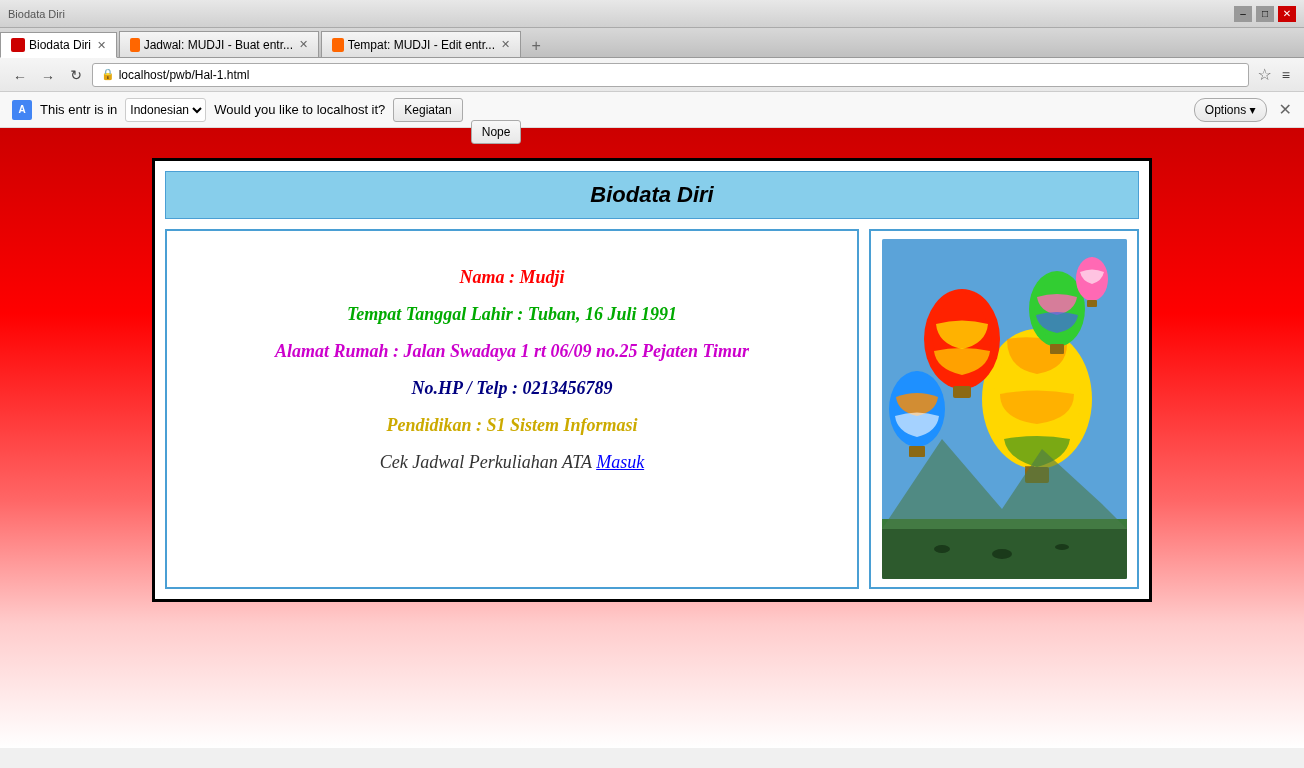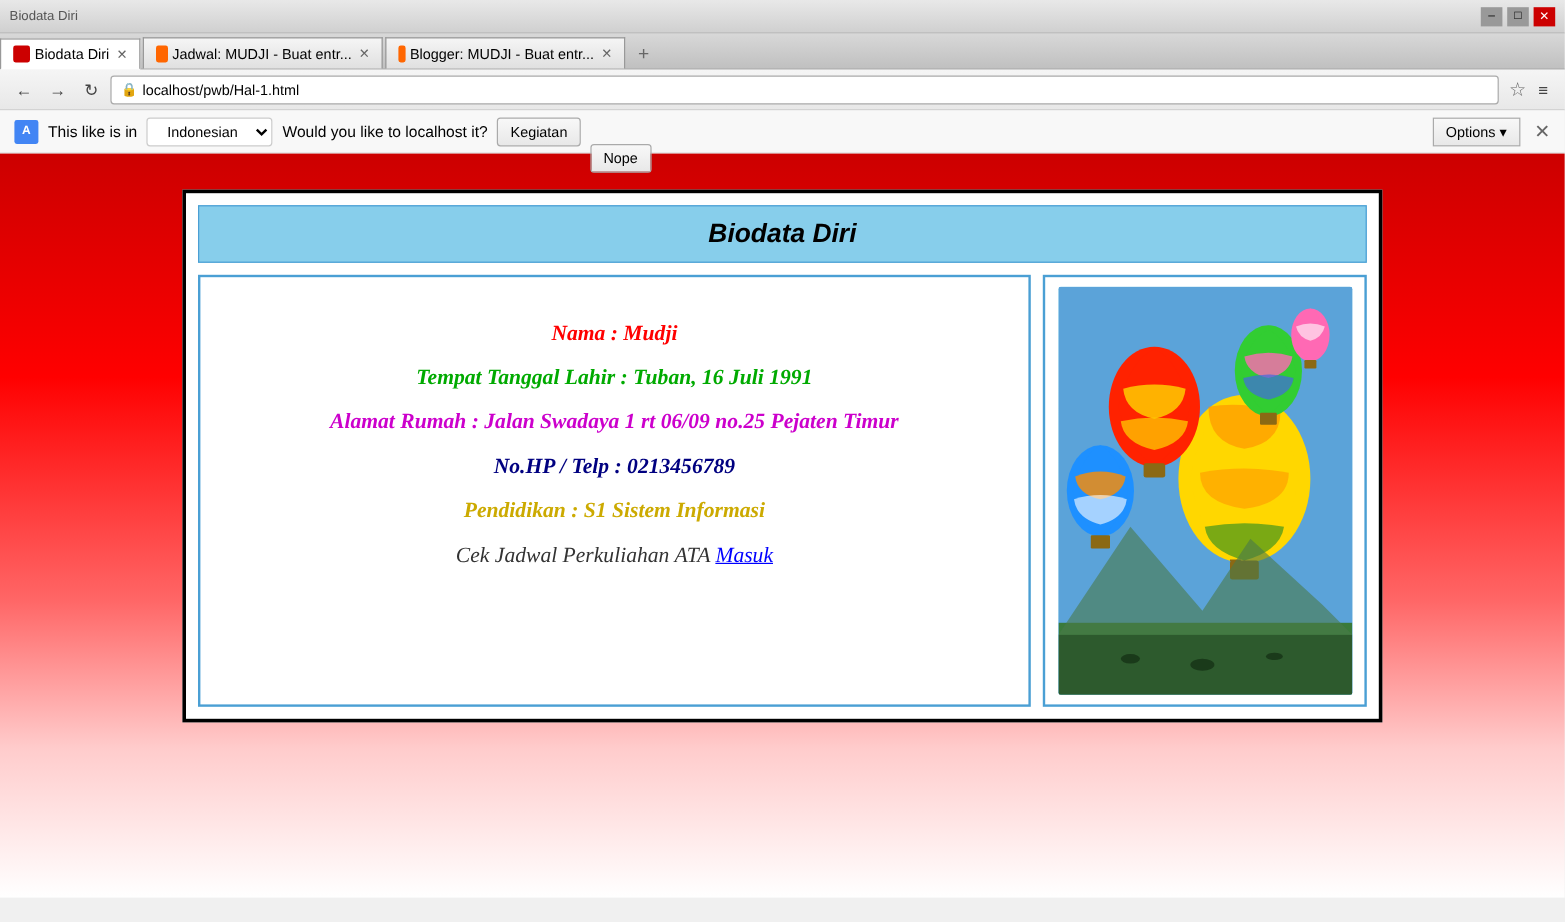--- a/index.html
+++ b/index.html
@@ -136,21 +136,21 @@
       justify-content: center;
       color: white;
       font-size: 10px;
       font-weight: bold;
     }
     .translate-select {
       height: 24px;
       font-size: 12px;
       border: 1px solid #ccc;
       border-radius: 3px;
-      padding: 0 12px;
+      padding: 0 0;
       background: white;
     }
     .translate-btn {
       height: 24px;
       padding: 0 10px;
       font-size: 12px;
       border: 1px solid #aaa;
       border-radius: 3px;
       background: linear-gradient(to bottom, #f8f8f8, #e8e8e8);
       cursor: pointer;
@@ -164,21 +164,21 @@
       background: linear-gradient(to bottom, #f8f8f8, #e8e8e8);
       cursor: pointer;
       margin-top: 44px;
     }
     .options-btn {
       margin-left: auto;
       height: 24px;
       padding: 0 10px;
       font-size: 12px;
       border: 1px solid #aaa;
-      border-radius: 0;
+      border-radius: 11px;
       background: linear-gradient(to bottom, #f8f8f8, #e8e8e8);
       cursor: pointer;
     }
     .close-translate {
       font-size: 16px;
       color: #666;
       cursor: pointer;
       margin-left: 4px;
     }
 
@@ -303,41 +303,41 @@
     <span>Biodata Diri</span>
     <span class="tab-close">✕</span>
   </div>
   <div class="tab">
     <span class="tab-favicon" style="background:#ff6600;"></span>
     <span>Jadwal: MUDJI - Buat entr...</span>
     <span class="tab-close">✕</span>
   </div>
   <div class="tab">
     <span class="tab-favicon" style="background:#ff6600;"></span>
-    <span>Blogger: MUDJI - Buat entr...</span>
+    <span>Tempat: MUDJI - Edit entr...</span>
     <span class="tab-close">✕</span>
   </div>
   <div class="tab-new">+</div>
 </div>
 
 <div class="nav-bar">
   <button class="nav-btn">←</button>
   <button class="nav-btn">→</button>
   <button class="nav-btn">↻</button>
   <div class="address-bar">
     <span class="address-lock">🔒</span>
     <span>localhost/pwb/Hal-1.html</span>
   </div>
   <span class="star-btn">☆</span>
   <span class="menu-btn">≡</span>
 </div>
 
 <div class="translate-bar">
   <div class="translate-icon">A</div>
-  <span>This like is in</span>
+  <span>This entr is in</span>
   <select class="translate-select">
     <option>Indonesian</option>
   </select>
   <span>Would you like to localhost it?</span>
   <button class="translate-btn">Kegiatan</button>
   <button class="translate-nope">Nope</button>
   <button class="options-btn">
     <span>Options</span>
     <span>▾</span>
   </button>

